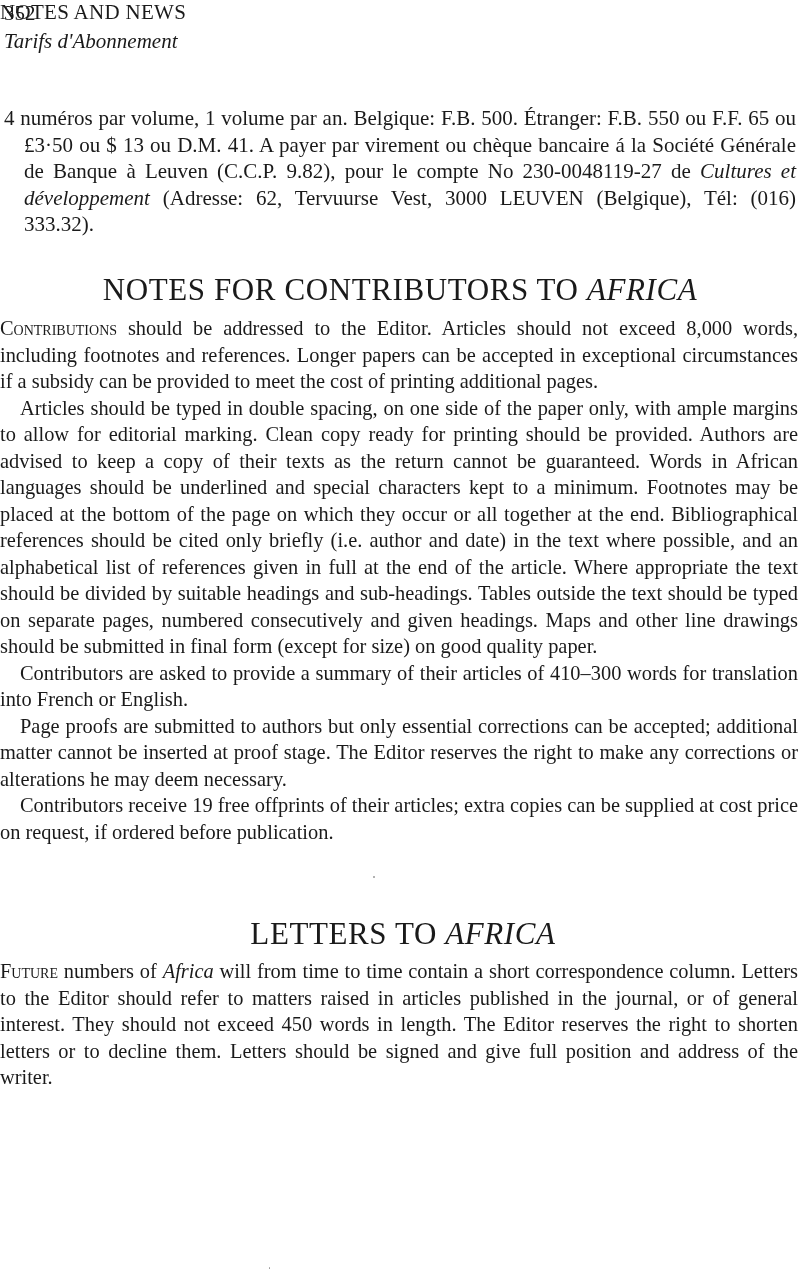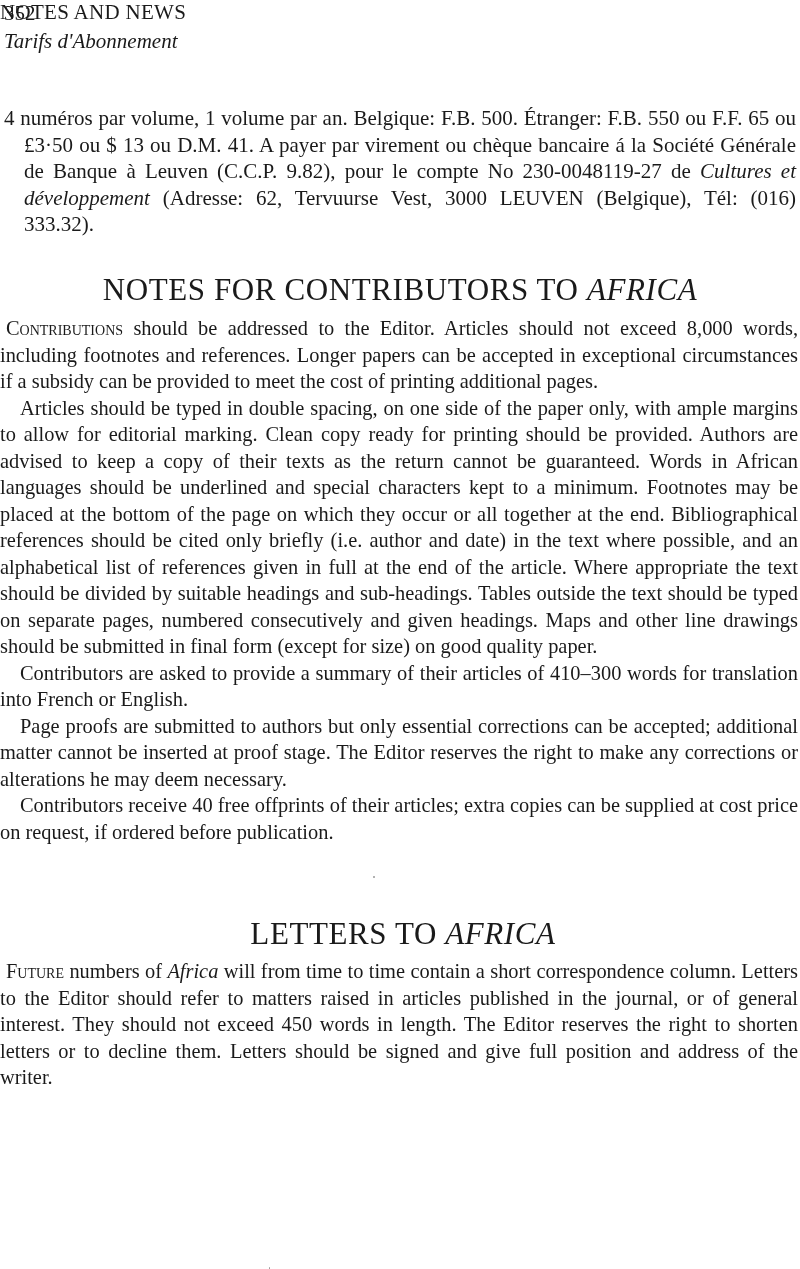--- a/index.html
+++ b/index.html
@@ -23,21 +23,21 @@
       position: absolute; left: 0; width: 800px; text-align: center;
       font-size: 31px; letter-spacing: 0.6px; font-weight: normal;
     }
     .section-title i { font-style: italic; }
     .body-text {
       position: absolute; left: 0; width: 798px;
       font-size: 20.4px; line-height: 26.5px; text-align: justify;
     }
     .body-text p { margin: 0; text-indent: 20px; }
     .body-text p.first { text-indent: 0; }
-    .sc { font-variant: small-caps; margin-left: 6px; }
+    .sc { font-variant: small-caps; }
     .body-text i { font-style: italic; }
     .speck { position: absolute; width: 2px; height: 2px; background: #999; border-radius: 1px; }
   </style>
 </head>
 <body>
 
 <div class="page">
 
   <div class="running-head">
     <span class="page-number">352</span>
@@ -48,21 +48,21 @@
 
   <div class="tarifs"><span>4 numéros par volume, 1 volume par an. Belgique: F.B. 500. Étranger: F.B. 550 ou F.F. 65 ou £3·50 ou $ 13 ou D.M. 41. A payer par virement ou chèque bancaire á la Société Générale de Banque à Leuven (C.C.P. 9.82), pour le compte No 230-0048119-27 de </span><i>Cultures et développement</i><span> (Adresse: 62, Tervuurse Vest, 3000 LEUVEN (Belgique), Tél: (016) 333.32).</span></div>
 
   <h2 class="section-title" style="top:272px; margin:0;"><span>NOTES FOR CONTRIBUTORS TO </span><i>AFRICA</i></h2>
 
   <div class="body-text" style="top:315px;">
     <p class="first"><span class="sc">Contributions</span><span> should be addressed to the Editor. Articles should not exceed 8,000 words, including footnotes and references. Longer papers can be accepted in exceptional circumstances if a subsidy can be provided to meet the cost of printing additional pages.</span></p>
     <p>Articles should be typed in double spacing, on one side of the paper only, with ample margins to allow for editorial marking. Clean copy ready for printing should be provided. Authors are advised to keep a copy of their texts as the return cannot be guaranteed. Words in African languages should be underlined and special characters kept to a minimum. Footnotes may be placed at the bottom of the page on which they occur or all together at the end. Bibliographical references should be cited only briefly (i.e. author and date) in the text where possible, and an alphabetical list of references given in full at the end of the article. Where appropriate the text should be divided by suitable headings and sub-headings. Tables outside the text should be typed on separate pages, numbered consecutively and given headings. Maps and other line drawings should be submitted in final form (except for size) on good quality paper.</p>
     <p>Contributors are asked to provide a summary of their articles of 410–300 words for translation into French or English.</p>
     <p>Page proofs are submitted to authors but only essential corrections can be accepted; additional matter cannot be inserted at proof stage. The Editor reserves the right to make any corrections or alterations he may deem necessary.</p>
-    <p>Contributors receive 40 free offprints of their articles; extra copies can be supplied at cost price on request, if ordered before publication.</p>
+    <p>Contributors receive 19 free offprints of their articles; extra copies can be supplied at cost price on request, if ordered before publication.</p>
   </div>
 
   <span class="speck" style="left:373px; top:876px;"></span>
 
   <h2 class="section-title" style="top:913px; margin:3px;"><span>LETTERS TO </span><i>AFRICA</i></h2>
 
   <div class="body-text" style="top:958px;font-family:Liberation Serif, serif;">
     <p class="first"><span class="sc">Future</span><span> numbers of </span><i>Africa</i><span> will from time to time contain a short correspondence column. Letters to the Editor should refer to matters raised in articles published in the journal, or of general interest. They should not exceed 450 words in length. The Editor reserves the right to shorten letters or to decline them. Letters should be signed and give full position and address of the writer.</span></p>
   </div>
 

